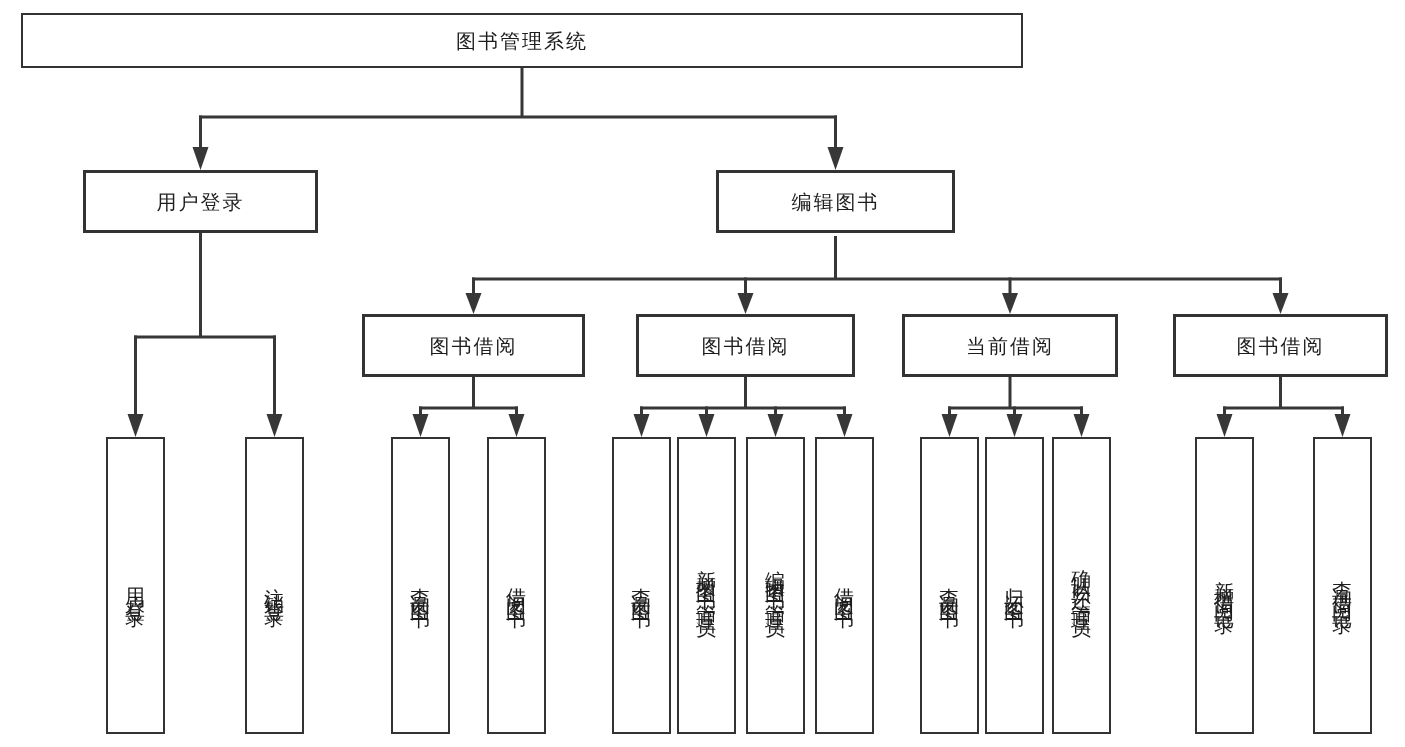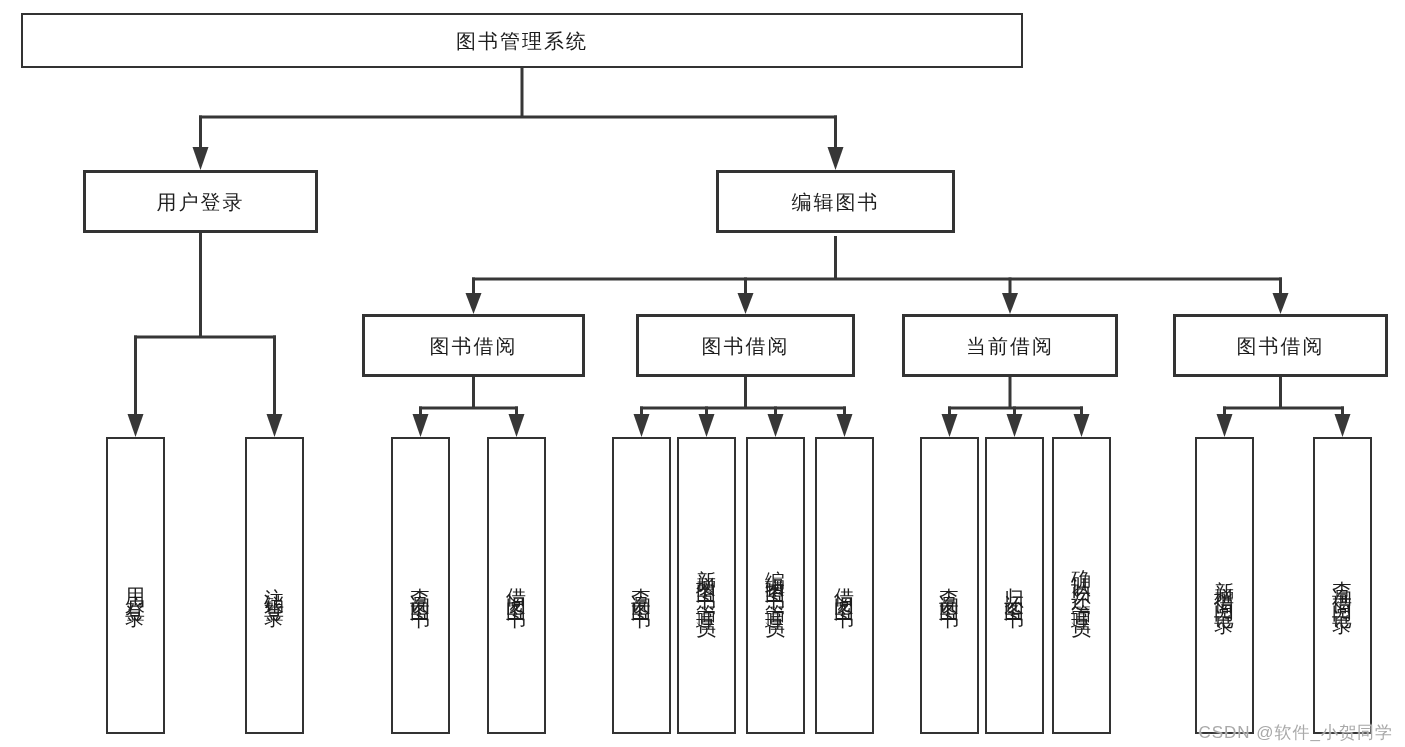--- a/index.html
+++ b/index.html
@@ -185,14 +185,13 @@
     <span class="vtext">确认归还（管理员）</span>
   </div>
 
   <div class="box leaf" style="left:1195px; top:437px; width:59px; height:297px;">
     <span class="vtext">新增借阅记录</span>
   </div>
   <div class="box leaf" style="left:1313px; top:437px; width:59px; height:297px;">
     <span class="vtext">查询借阅记录</span>
   </div>
 
-  <div class="watermark">CSDN @软件_小贺同学</div>
 </div>
 
 </body></html>

